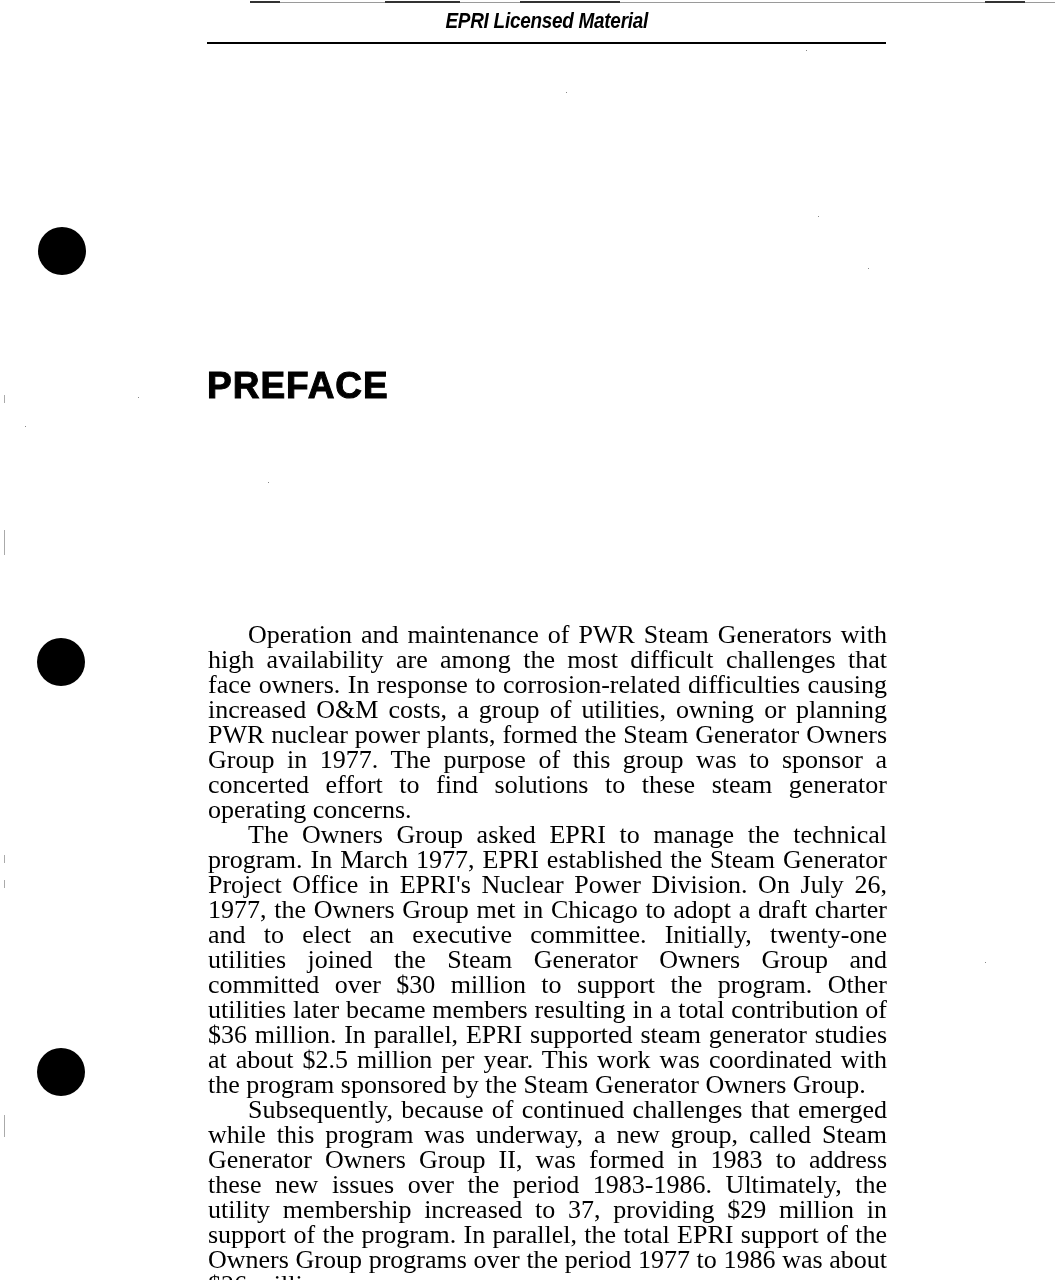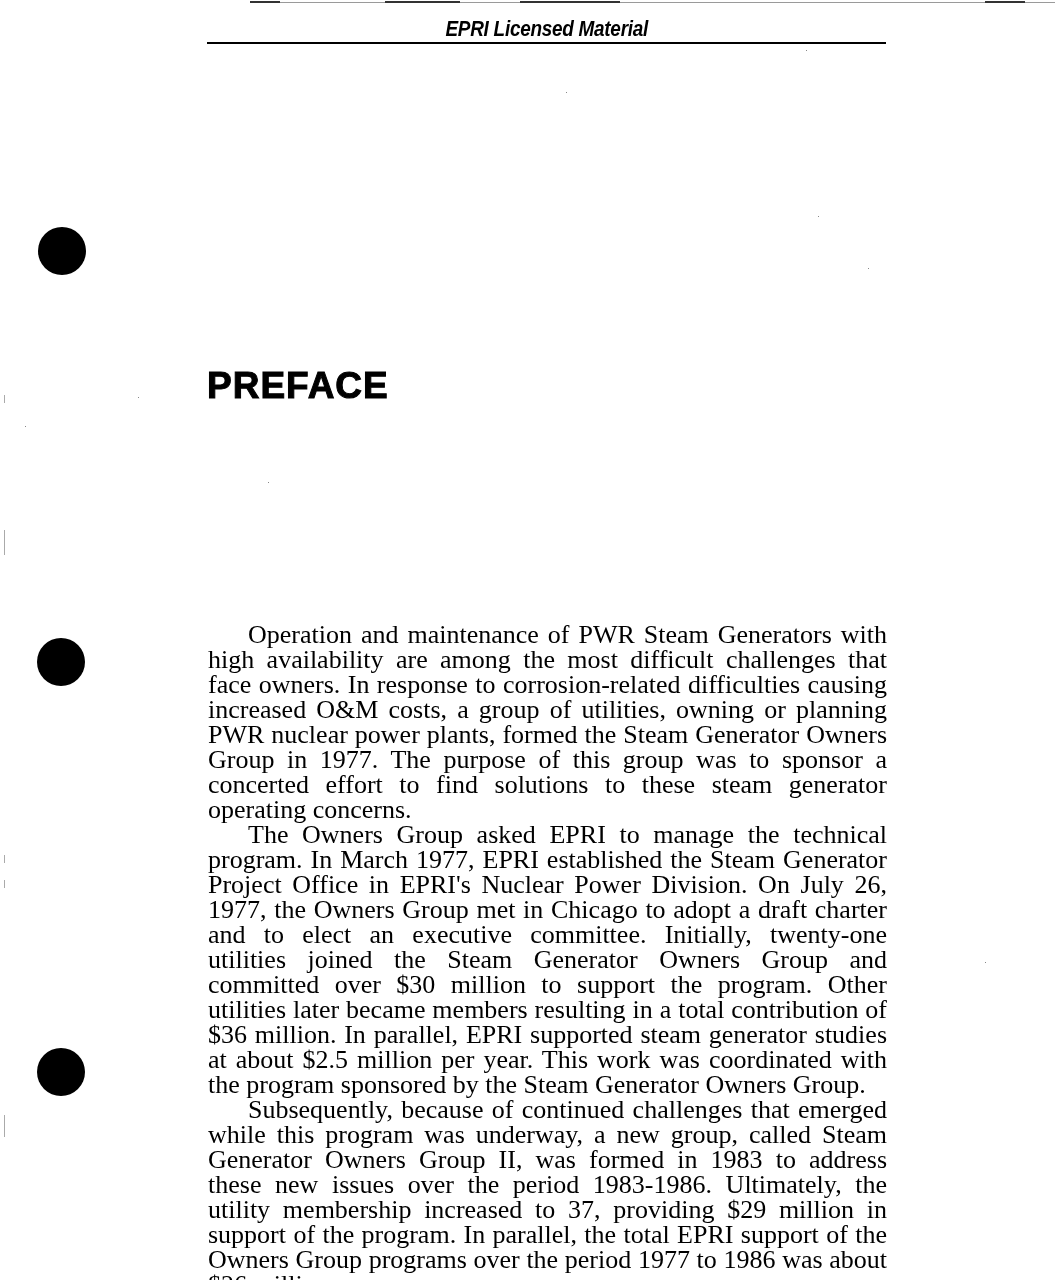--- a/index.html
+++ b/index.html
@@ -23,21 +23,21 @@
       background: #9a9a9a;
     }
     .scan-top-seg {
       position: absolute;
       top: 1px;
       height: 2px;
       background: #333;
     }
     .header {
       position: absolute;
-      top: 14px;
+      top: 6px;
       left: 207px;
       width: 679px;
       text-align: center;
     }
     .header-title {
       font-family: "Liberation Sans", sans-serif;
       font-weight: bold;
       font-style: italic;
       font-size: 22px;
       letter-spacing: -0.3px;

